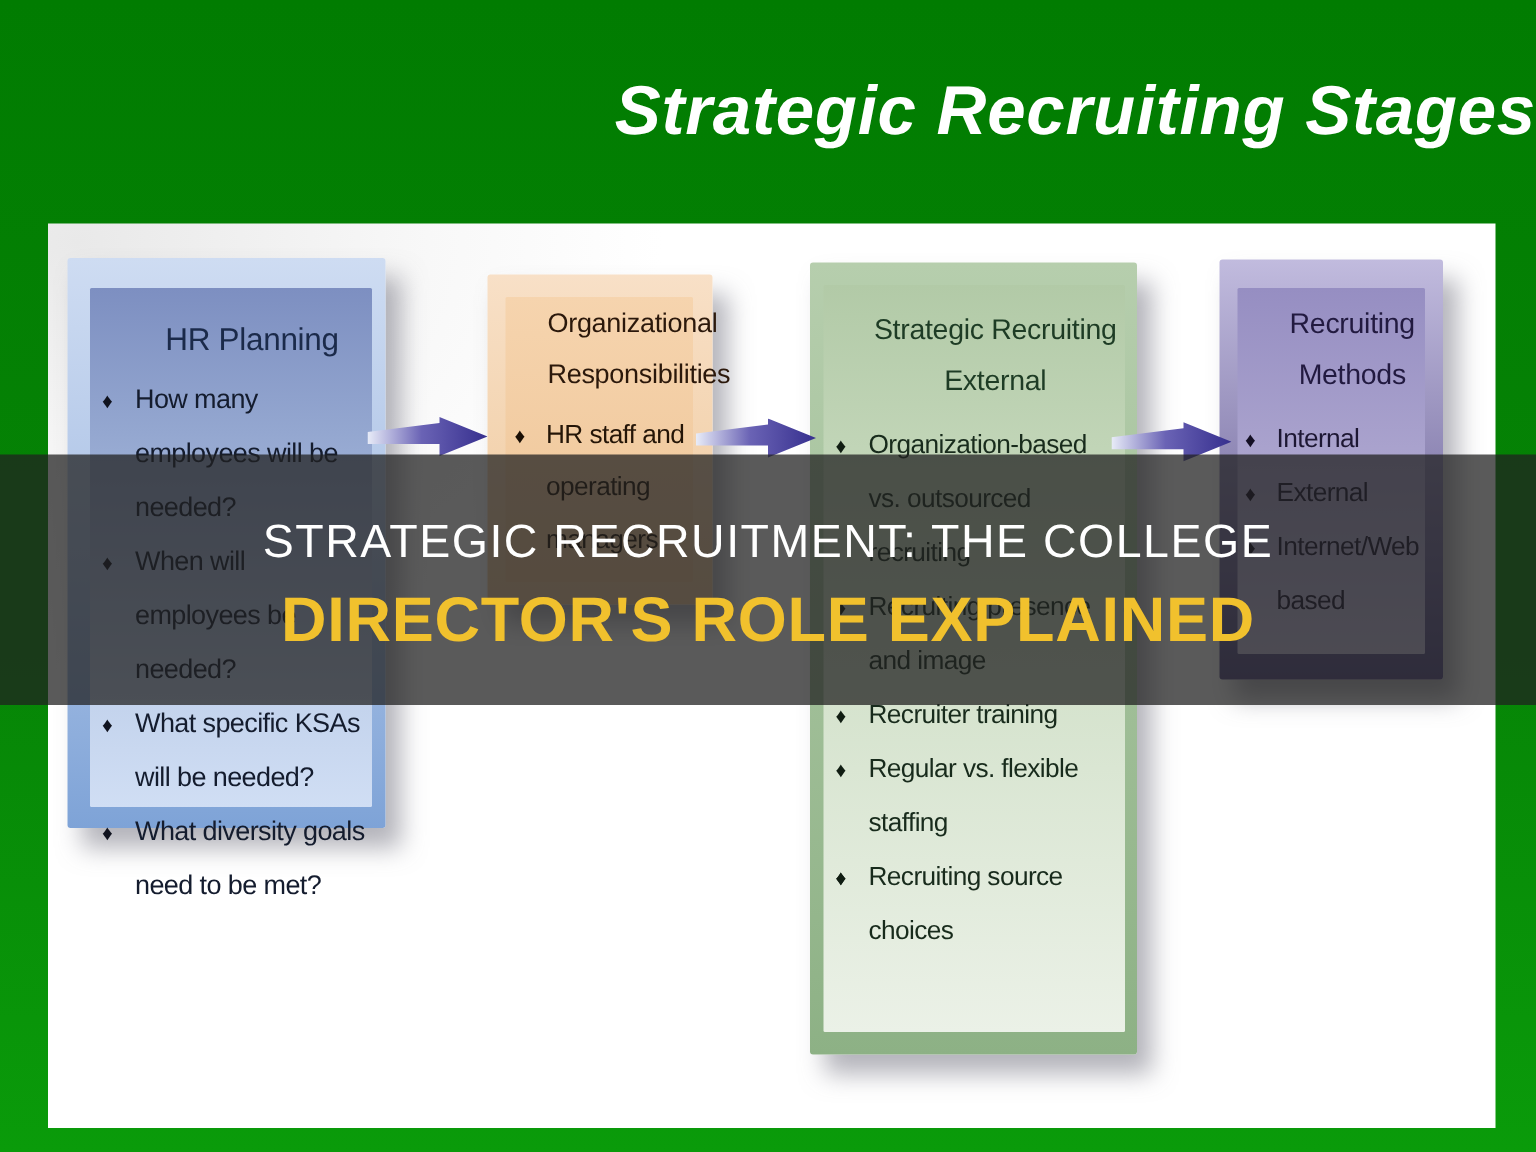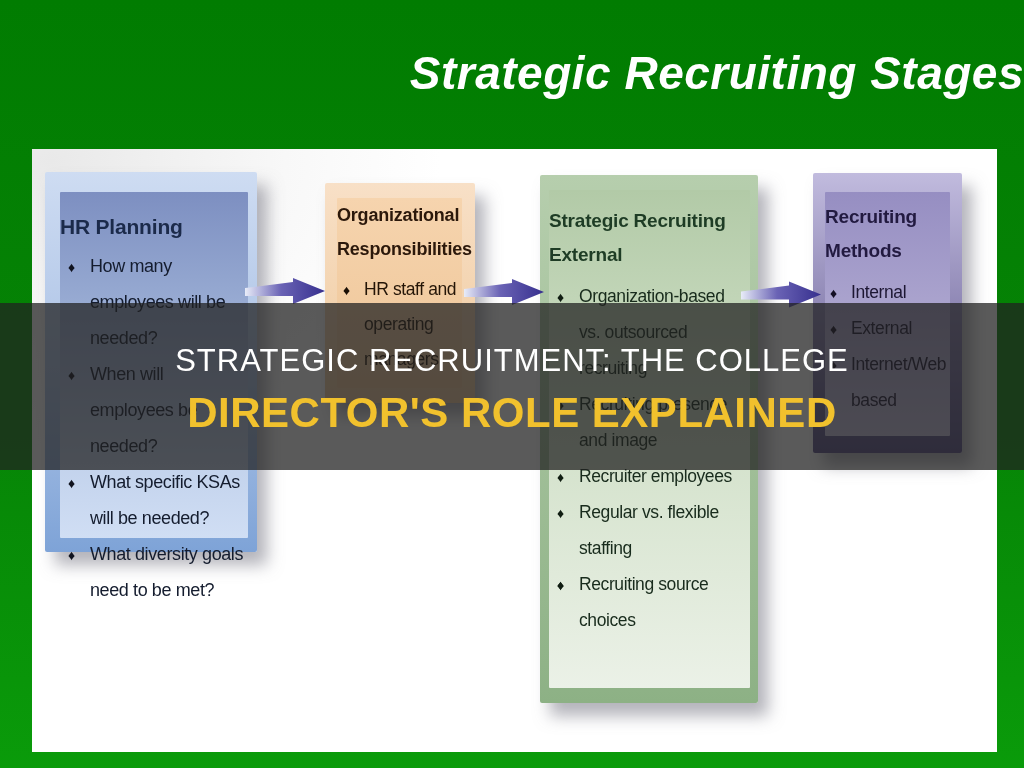--- a/index.html
+++ b/index.html
@@ -32,21 +32,21 @@
       background:linear-gradient(180deg,#f6d4ae 0%,#eec597 100%);}
   .f3{left:540px; top:175px; width:218px; height:528px;
       background:linear-gradient(180deg,#b6cead 0%,#8db185 100%);}
   .i3{left:9px; top:15px; width:201px; height:498px;
       background:linear-gradient(180deg,#b2caa7 0%,#cfdfc6 42%,#ebf1e7 100%);}
   .f4{left:813px; top:173px; width:149px; height:280px;
       background:linear-gradient(180deg,#c1bbde 0%,#584f88 100%);}
   .i4{left:12px; top:19px; width:125px; height:244px;
       background:linear-gradient(180deg,#968ec2 0%,#aba4ce 48%,#c8c3e1 100%);}
   
-  .box-title{font-weight:bold; text-align:left; letter-spacing:-0.2px;}
+  .box-title{font-weight:normal; text-align:center; letter-spacing:-0.2px;margin-left:28px;}
   .t1{padding-top:20px; font-size:21px; line-height:30px; color:#1b2a4a;}
   .t2{padding-top:0; font-size:18px; line-height:34px; color:#2b180b;}
   .t3{padding-top:14px; font-size:19px; line-height:34px; color:#1e3c25;}
   .t4{padding-top:8px; font-size:19px; line-height:34px; color:#221a40;}
   ul.bullets{list-style:none; margin:6px 0 0 0; padding:0;}
   ul.bullets li{position:relative; letter-spacing:-0.4px;}
   .blt{position:absolute; font-size:14px; top:1px;}
   .bl1 li{padding-left:30px; font-size:18px; line-height:36px; color:#141c2e;}
   .bl1 .blt{left:8px; color:#10131f;}
   .bl2 li{padding-left:27px; font-size:17.5px; line-height:35px; color:#241507;}
@@ -100,21 +100,21 @@
       </ul>
     </div>
   </div>
 
   <div class="frame f3">
     <div class="inner i3">
       <div class="box-title t3">Strategic Recruiting External</div>
       <ul class="bullets bl3">
         <li><span class="blt">♦</span><span>Organization-based vs. outsourced recruiting</span></li>
         <li><span class="blt">♦</span><span>Recruiting presence and image</span></li>
-        <li><span class="blt">♦</span><span>Recruiter employees</span></li>
+        <li><span class="blt">♦</span><span>Recruiter training</span></li>
         <li><span class="blt">♦</span><span>Regular vs. flexible staffing</span></li>
         <li><span class="blt">♦</span></li>
         <li><span class="blt">♦</span><span>Recruiting source choices</span></li>
       </ul>
     </div>
   </div>
 
   <div class="frame f4">
     <div class="inner i4">
       <div class="box-title t4">Recruiting Methods</div>

